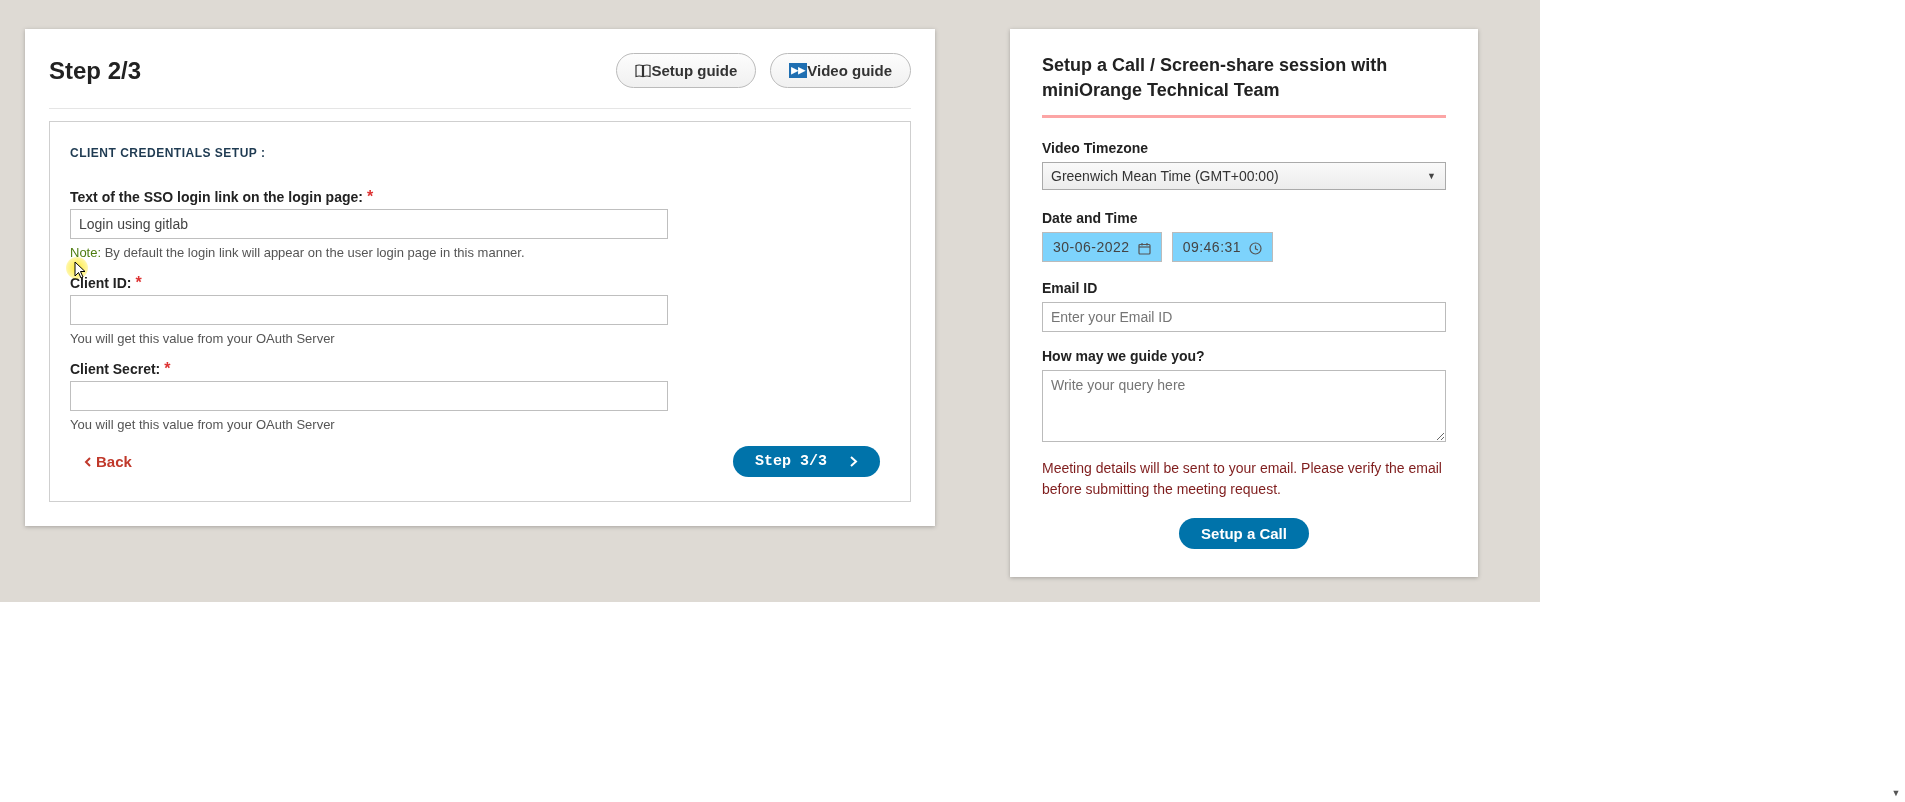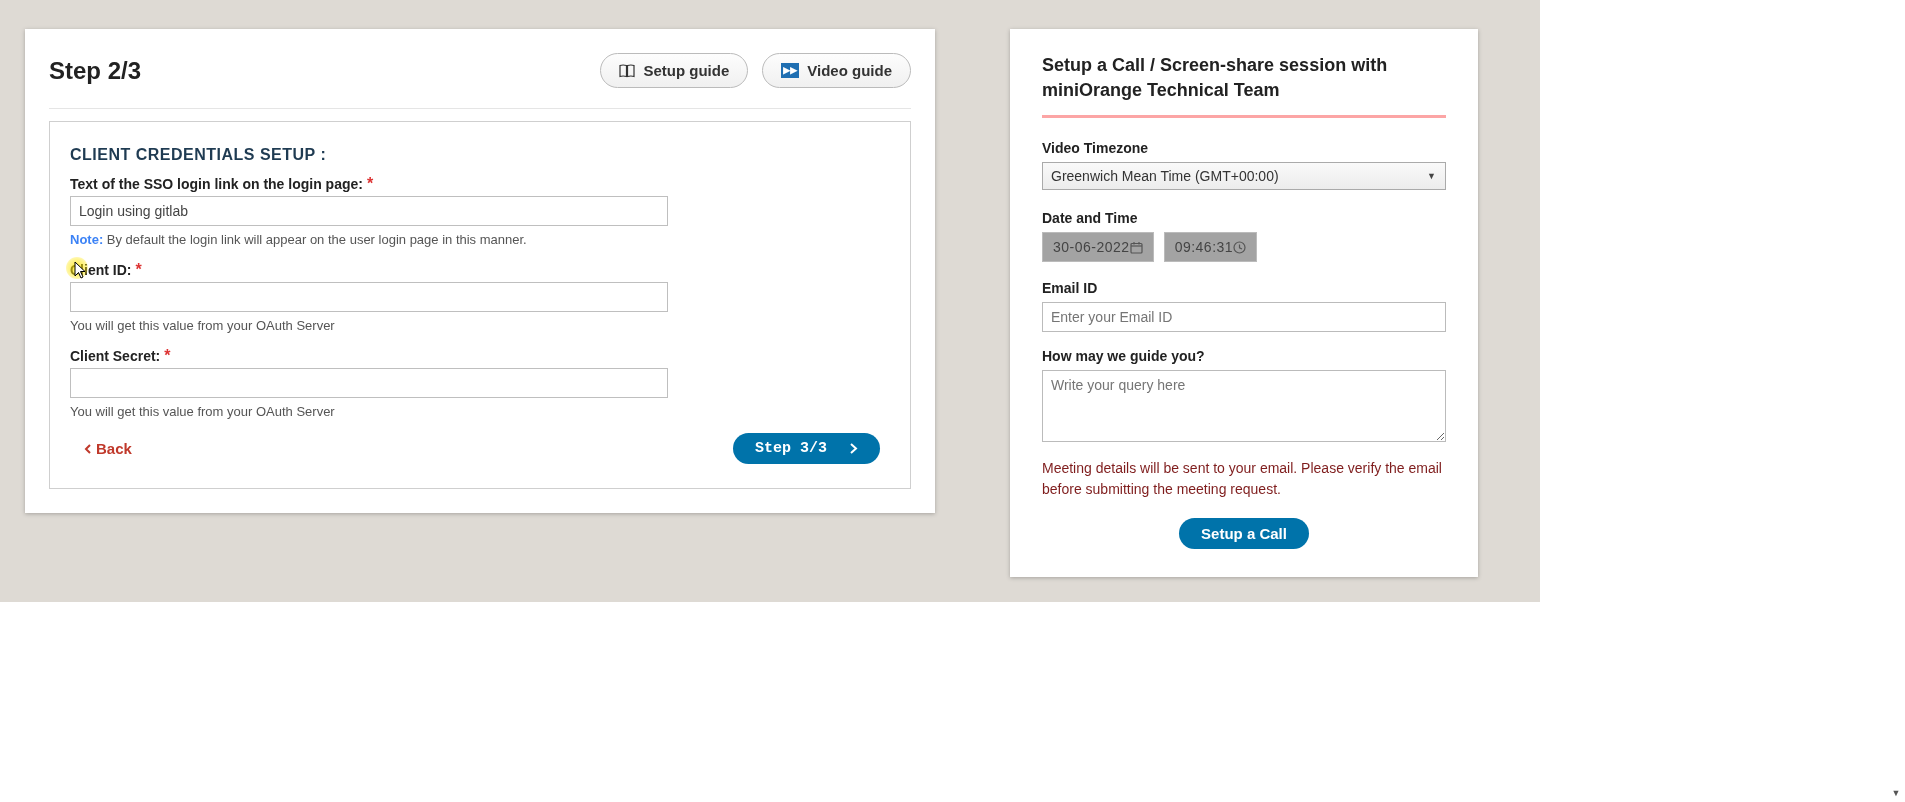--- a/index.html
+++ b/index.html
@@ -57,45 +57,44 @@
       background: linear-gradient(#fdfdfd, #f0f0f0);
       border: 1px solid #bbb;
       border-radius: 19px;
       padding: 8px 18px;
       font-size: 15px;
       font-weight: bold;
       color: #333;
       cursor: pointer;
       display: flex;
       align-items: center;
-      gap: 8px;
       font-family: inherit;
     }
     .video-icon-box {
       display: inline-flex;
       align-items: center;
       justify-content: center;
       width: 18px;
       height: 15px;
       background: #1f6fb2;
       color: #fff;
       font-size: 9px;
       line-height: 1;
     }
     .credentials-box {
       border: 1px solid #cfcfcf;
       padding: 24px 20px;
       margin-top: 6px;
     }
     .section-title {
-      font-size: 16px;
+      font-size: 12px;
       font-weight: bold;
       color: #1f3b52;
       letter-spacing: 0.5px;
-      margin-bottom: 11px;
+      margin-bottom: 28px;
     }
     .field {
       margin-bottom: 14px;
     }
     .field-label {
       font-size: 14px;
       font-weight: bold;
       color: #222;
       display: inline-block;
       margin-bottom: 4px;
@@ -113,22 +112,22 @@
       border: 1px solid #bfbfbf;
       font-family: inherit;
       color: #444;
     }
     .help-text {
       font-size: 13px;
       color: #555;
       margin-top: 6px;
     }
     .note-prefix {
-      font-weight: bold;
-      color: #3b82f6;
+      font-weight: normal;
+      color: #4d7c0f;
     }
     .step-actions {
       display: flex;
       justify-content: space-between;
       align-items: center;
       padding-left: 14px;
       padding-right: 10px;
     }
     .back-link {
       color: #c0392b;
@@ -205,23 +204,24 @@
       margin-bottom: 18px;
     }
     .dt-input {
       border: 1px solid #bbb;
       padding: 6px 10px;
       font-family: inherit;
       font-size: 14px;
       color: #444;
       letter-spacing: 0.5px;
       display: inline-flex;
-      align-items: center;
+      align-items: flex-end;
+      gap: 8px;
       cursor: text;
-      background: #a3a3a3;
+      background: #7dd3fc;
     }
     .r-input {
       width: 100%;
       padding: 6px 8px;
       font-size: 14px;
       border: 1px solid #bbb;
       font-family: inherit;
       margin-bottom: 16px;
     }
     .r-textarea {

